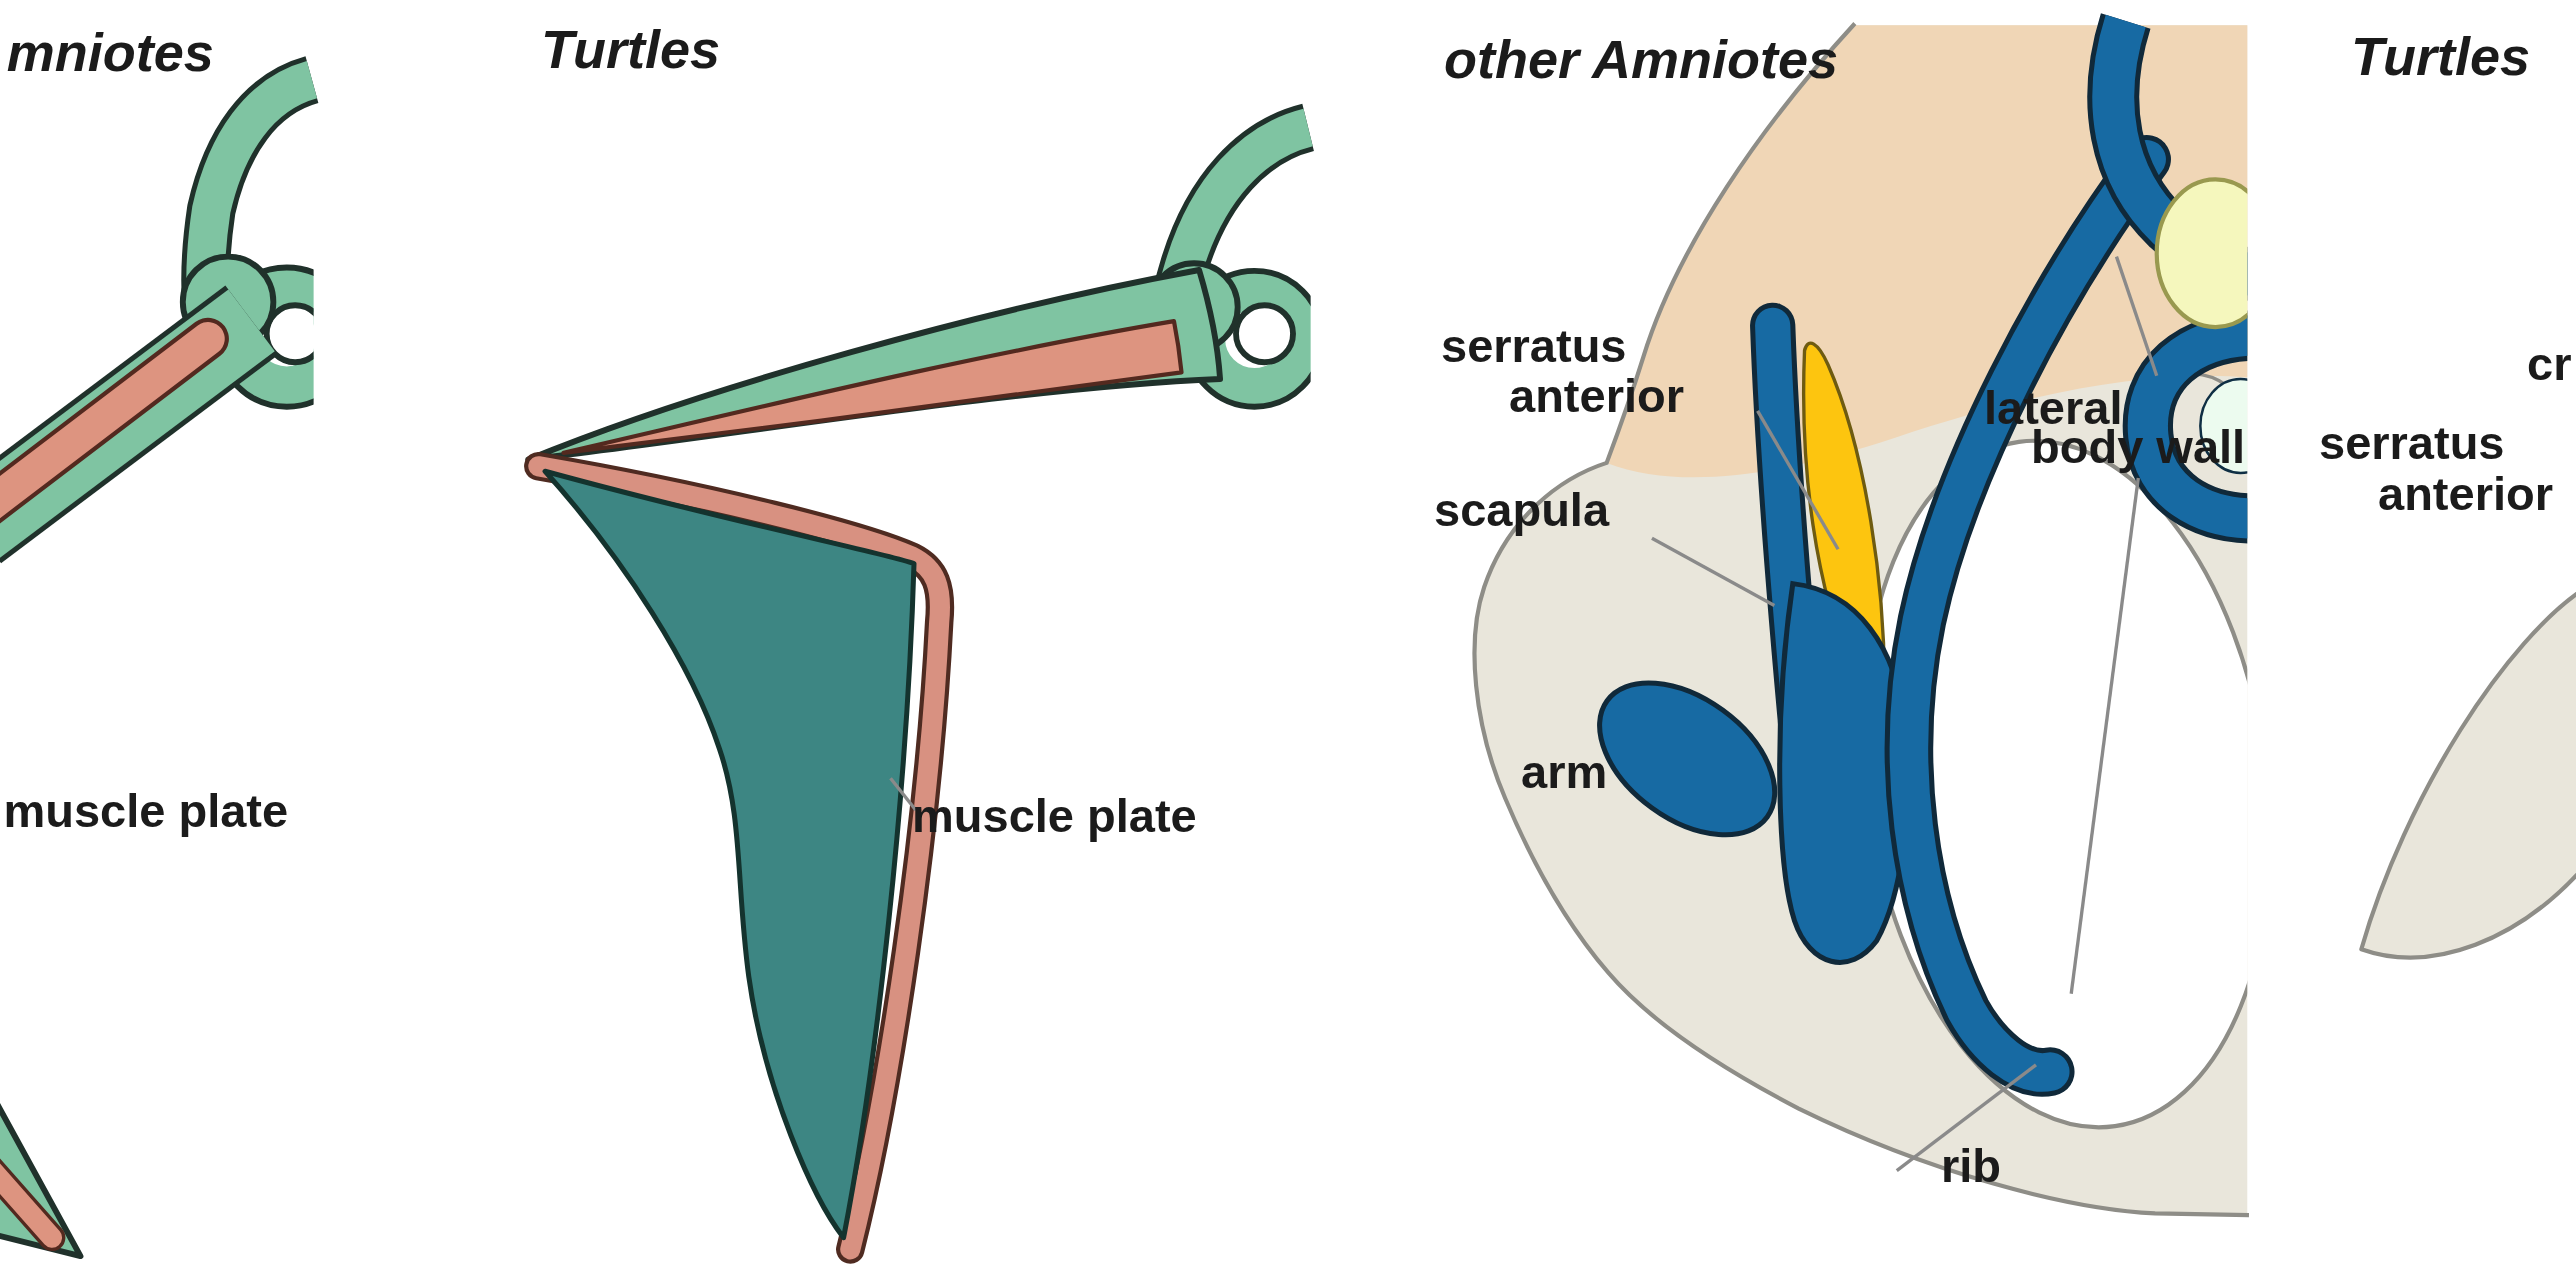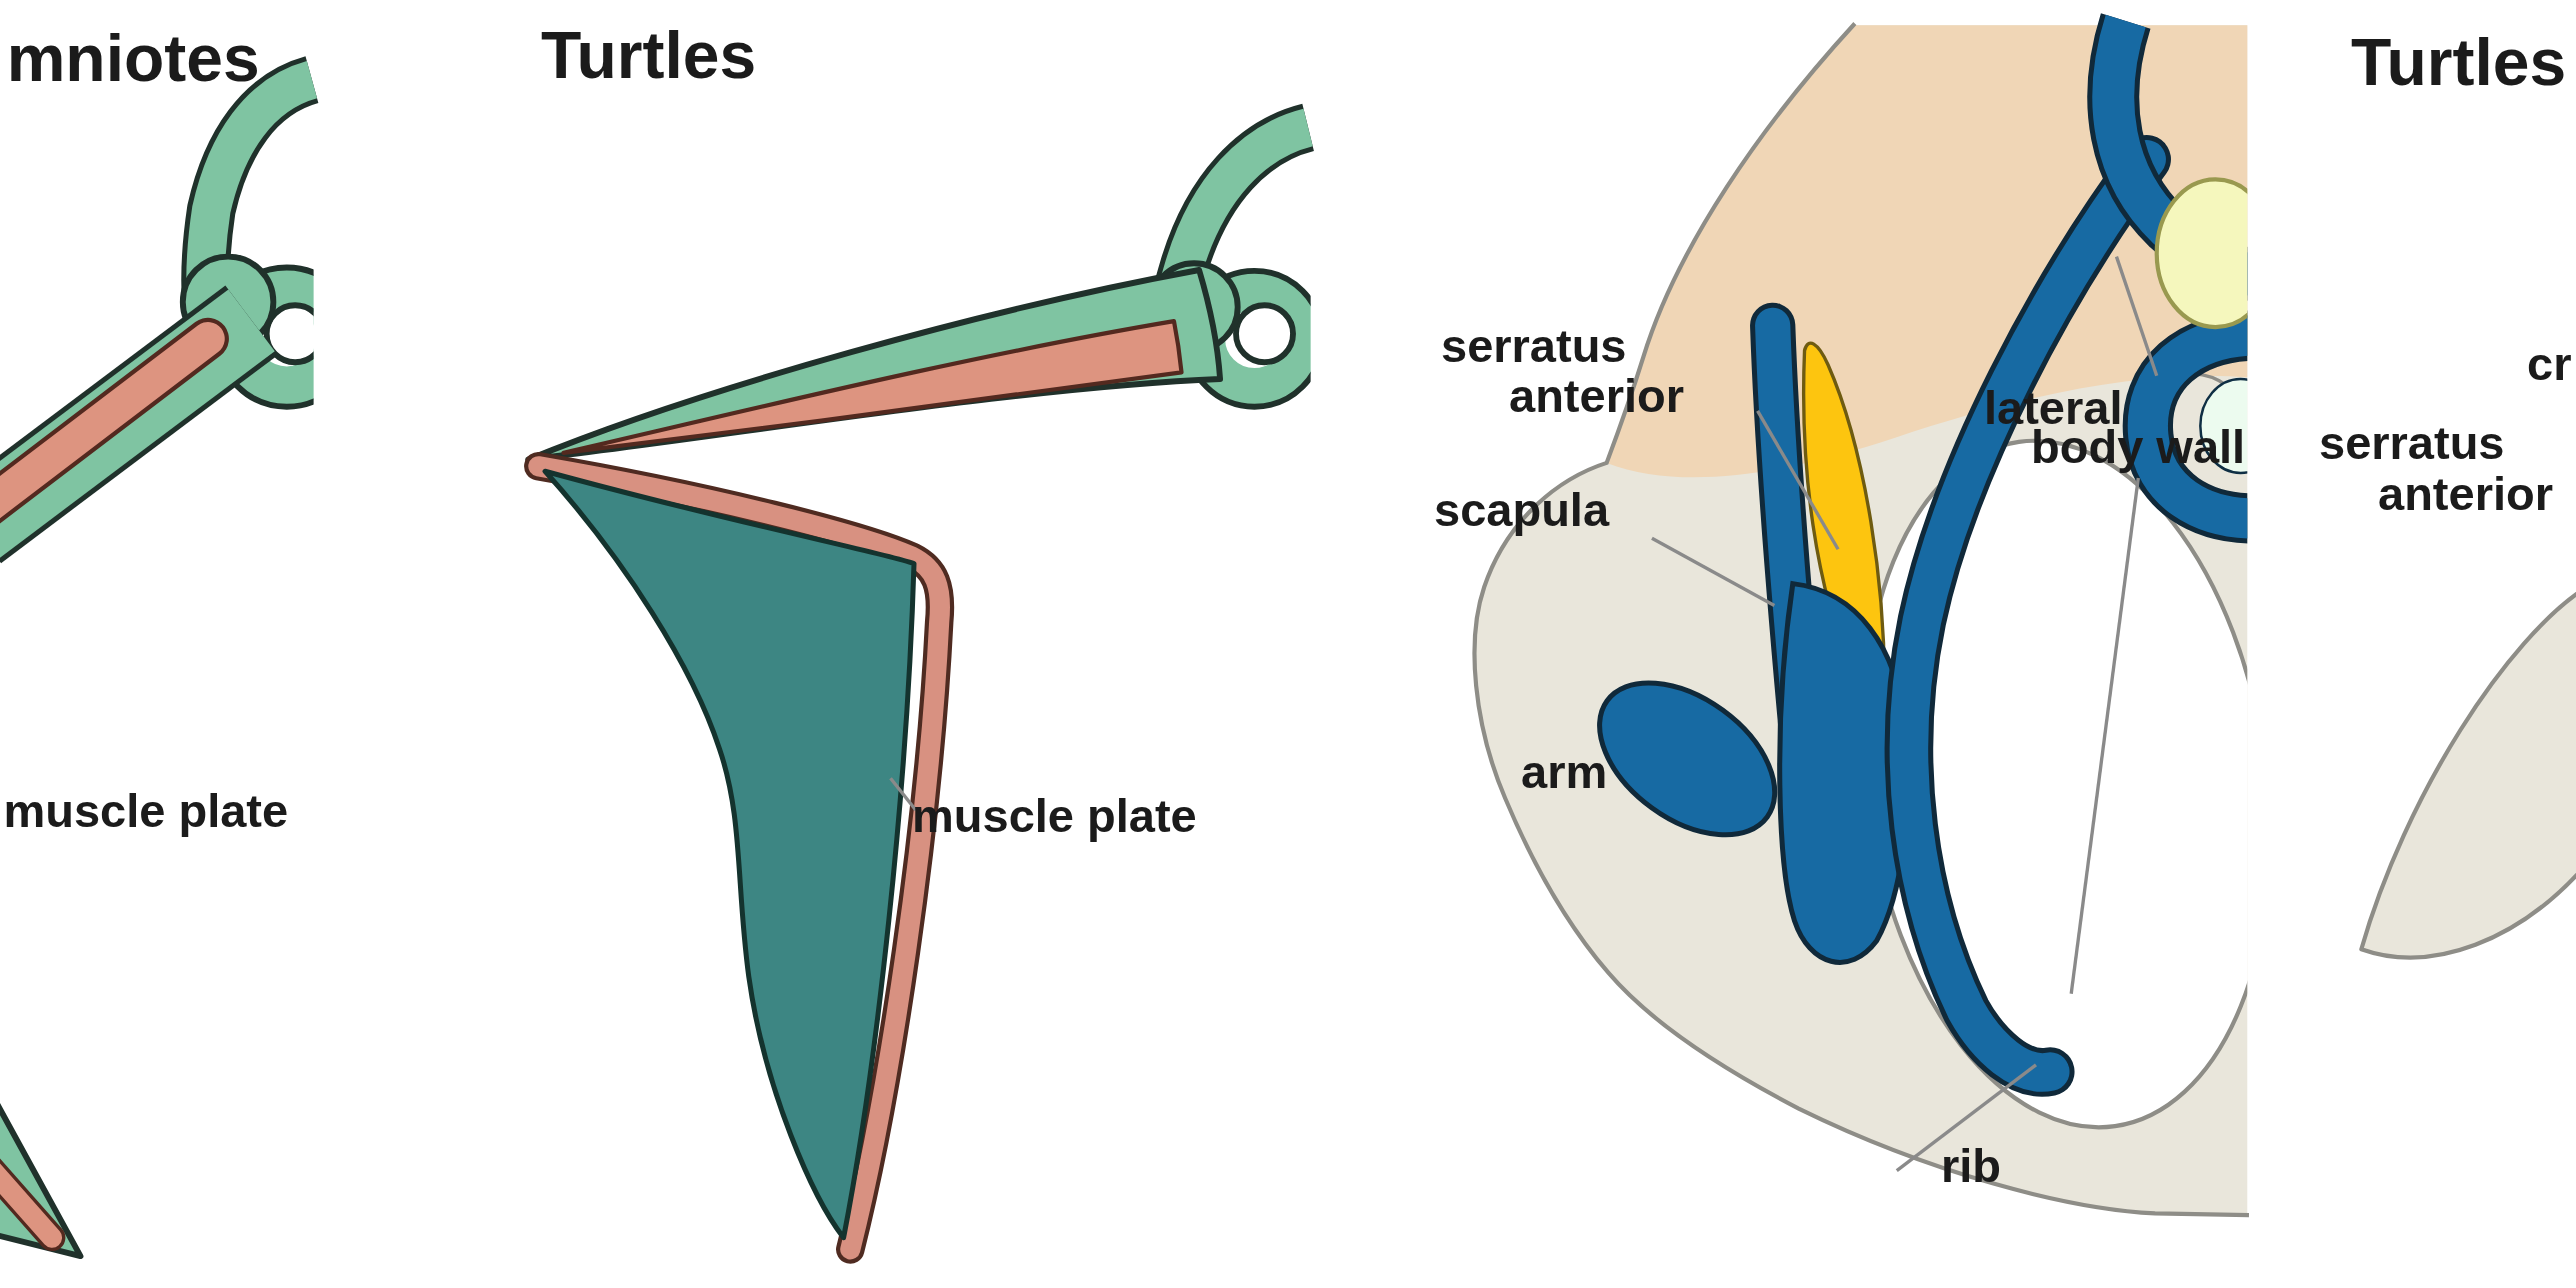--- a/index.html
+++ b/index.html
@@ -11,21 +11,21 @@
     font-family:"Liberation Sans", sans-serif;
   }
   .stage svg{position:absolute;left:0;top:0;}
   .lbl{
     position:absolute;
     color:#1b1b1b;
     font-weight:bold;
     line-height:1;
     white-space:nowrap;
   }
-  .title{font-size:66px;}
+  .title{font-size:54px;font-style:italic;}
   .small{font-size:47px;}
 </style>
 </head>
 <body>
 
 <div class="stage">
 
   <svg width="2576" height="1288" viewBox="0 0 3072 1536">
     <defs>
       <clipPath id="cut1">
@@ -139,20 +139,21 @@
     <g>
       <path d="M 2816,1132 C 2900,1162 3005,1122 3085,1030 L 3085,700 C 2990,760 2868,950 2816,1132 Z" fill="#e9e6db" stroke="#8e8d87" stroke-width="5" stroke-linejoin="round"></path>
     </g>
   </svg>
 
   <div class="lbl title" style="left:6.7px;   top:25px;">mniotes</div>
   <div class="lbl title" style="left:541px; top:22px;">Turtles</div>
   <div class="lbl small" style="left:3.4px;   top:787px;">muscle plate</div>
   <div class="lbl small" style="left:912px;top:792px;">muscle plate</div>
 
+  <div class="lbl title" style="left:1444px;top:32px;">other Amniotes</div>
   <div class="lbl small" style="left:1441px;top:322px;">serratus</div>
   <div class="lbl small" style="left:1509px;top:372px;">anterior</div>
   <div class="lbl small" style="left:1434px;top:486px;">scapula</div>
   <div class="lbl small" style="left:1521px;top:748px;">arm</div>
   <div class="lbl small" style="left:1984px;top:384px;">lateral</div>
   <div class="lbl small" style="left:2031px;top:423px;">body wall</div>
   <div class="lbl small" style="left:1903px;top:1142px;margin-left:38px;">rib</div>
 
   <div class="lbl title" style="left:2351px;top:28.5px;">Turtles</div>
   <div class="lbl small" style="left:2527px;top:340px;">cr</div>

